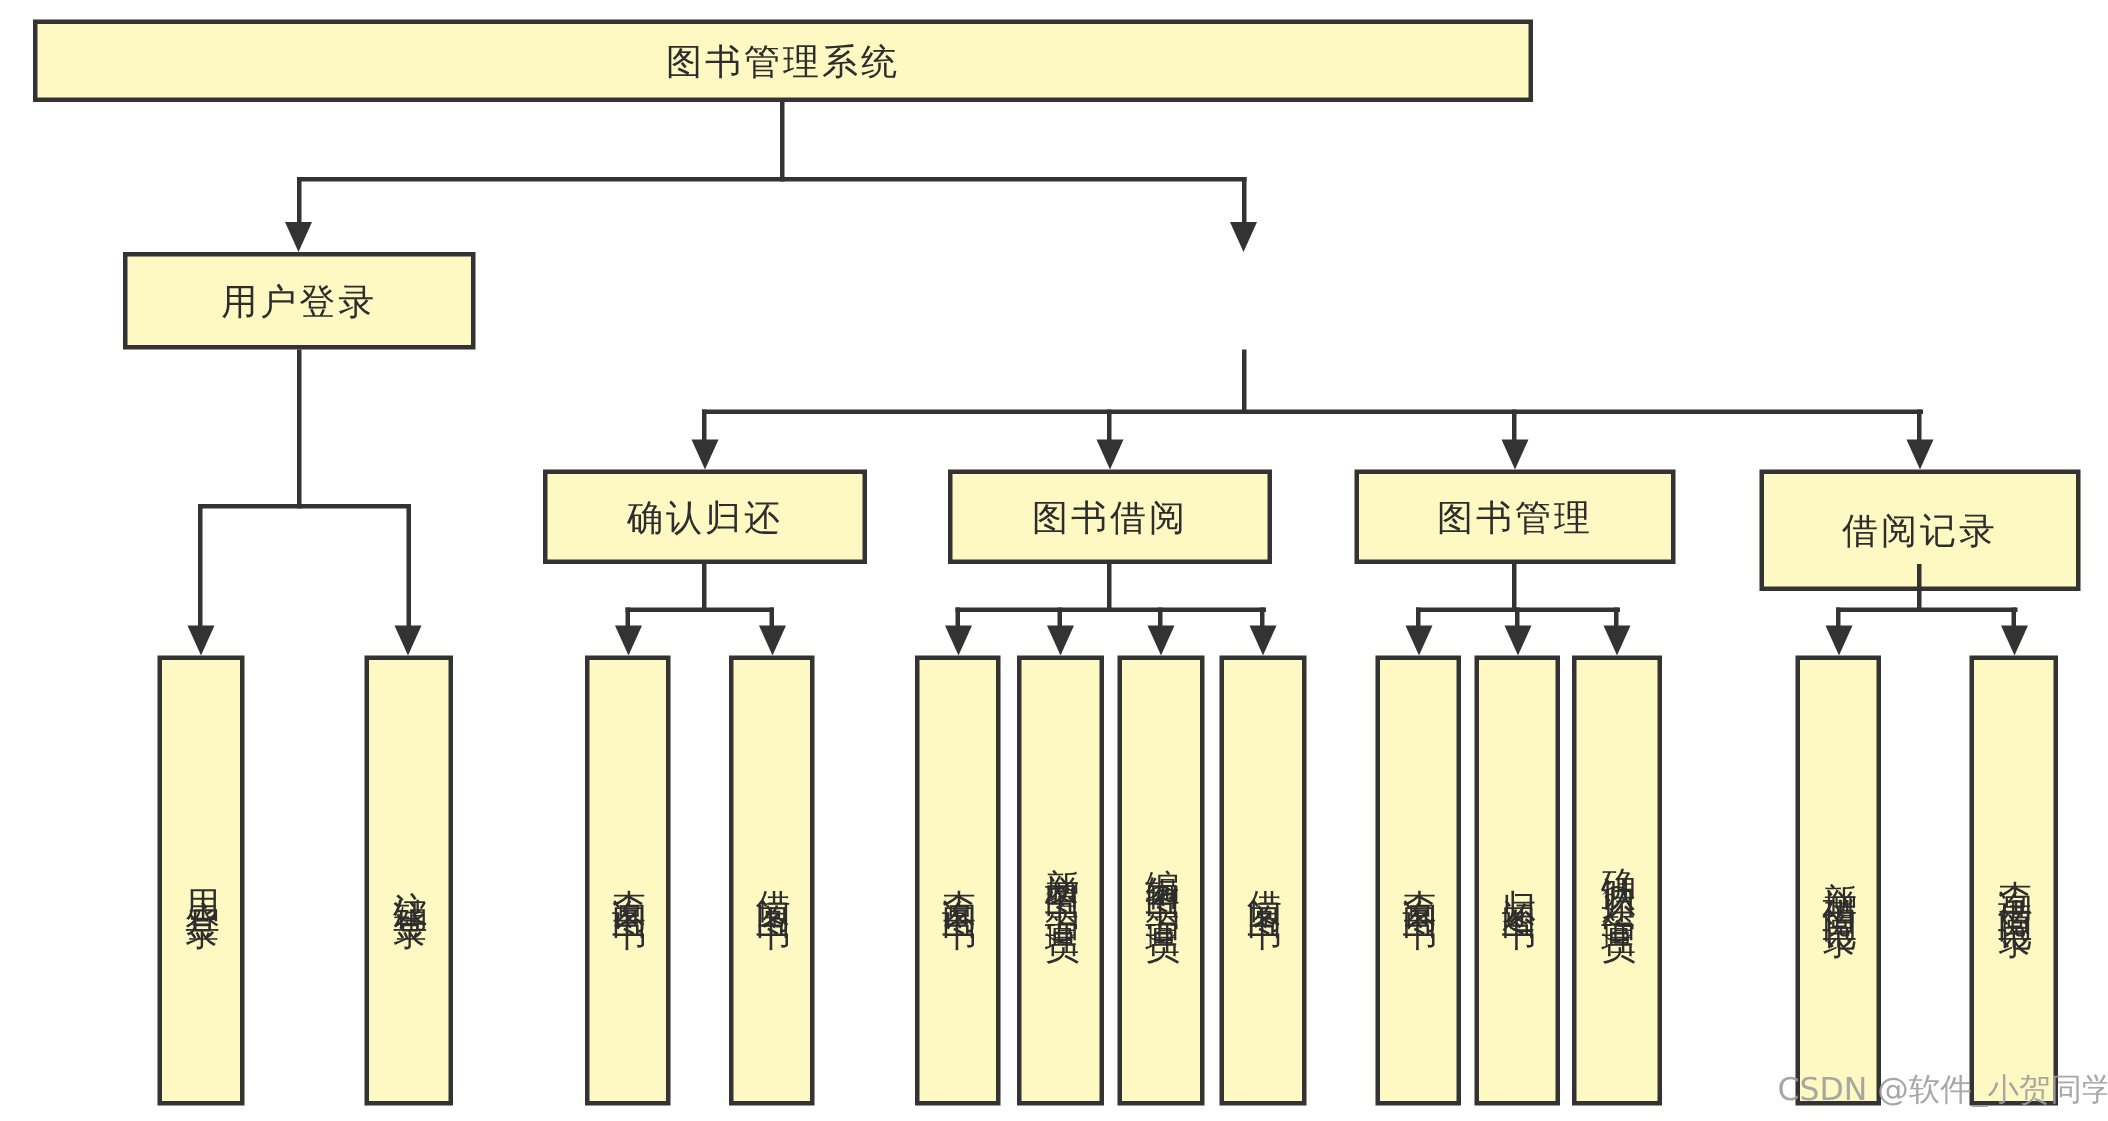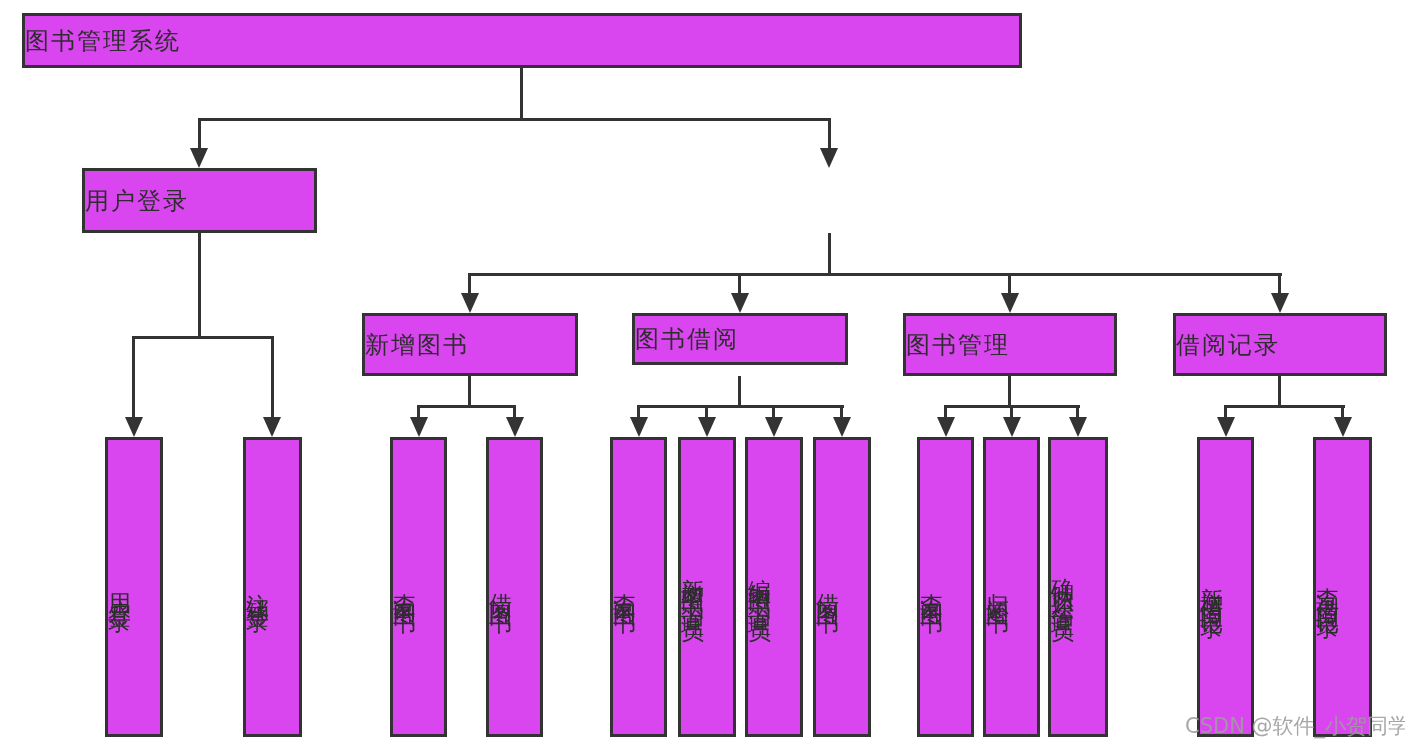--- a/index.html
+++ b/index.html
@@ -7,22 +7,22 @@
     position:relative;
     width:1405px;height:747px;
     background:var(--bg,#fff);
     font-family:"DejaVu Sans","Liberation Sans",sans-serif;
     overflow:hidden;
   }
   .box{
     position:absolute;
     box-sizing:border-box;
     border:3px solid var(--line,#333);
-    background:#d946ef;
-    display:flex;align-items:center;
+    background:#fef9c3;
+    display:flex;align-items:center;justify-content:center;
   }
   .hlabel{
     font-size:24px;
     color:var(--text,#2d2d2d);
     letter-spacing:2px;
     white-space:nowrap;
   }
   .vtext{
     writing-mode:vertical-rl;
     text-orientation:mixed;
@@ -79,29 +79,29 @@
   <div class="line" style="left:468px;top:273px;width:3px;height:24px"></div>
   <div class="arrow" style="left:461px;top:293px"></div>
   <div class="line" style="left:738px;top:273px;width:3px;height:24px"></div>
   <div class="arrow" style="left:731px;top:293px"></div>
   <div class="line" style="left:1008px;top:273px;width:3px;height:24px"></div>
   <div class="arrow" style="left:1001px;top:293px"></div>
   <div class="line" style="left:1278px;top:273px;width:3px;height:24px"></div>
   <div class="arrow" style="left:1271px;top:293px"></div>
 
   <div class="box" style="left:362px;top:313px;width:216px;height:63px">
-    <span class="hlabel">新增图书</span>
+    <span class="hlabel">确认归还</span>
   </div>
-  <div class="box" style="left:632px;top:313px;width:216px;height:52px">
+  <div class="box" style="left:632px;top:313px;width:216px;height:63px">
     <span class="hlabel">图书借阅</span>
   </div>
   <div class="box" style="left:903px;top:313px;width:214px;height:63px">
     <span class="hlabel">图书管理</span>
   </div>
-  <div class="box" style="left:1173px;top:313px;width:214px;height:63px">
+  <div class="box" style="left:1173px;top:313px;width:214px;height:81px">
     <span class="hlabel">借阅记录</span>
   </div>
 
   <div class="line" style="left:468px;top:376px;width:3px;height:32px"></div>
   <div class="line" style="left:417px;top:405px;width:99px;height:3px"></div>
   <div class="line" style="left:738px;top:376px;width:3px;height:32px"></div>
   <div class="line" style="left:637px;top:405px;width:207px;height:3px"></div>
   <div class="line" style="left:1008px;top:376px;width:3px;height:32px"></div>
   <div class="line" style="left:944px;top:405px;width:136px;height:3px"></div>
   <div class="line" style="left:1278px;top:376px;width:3px;height:32px"></div>

